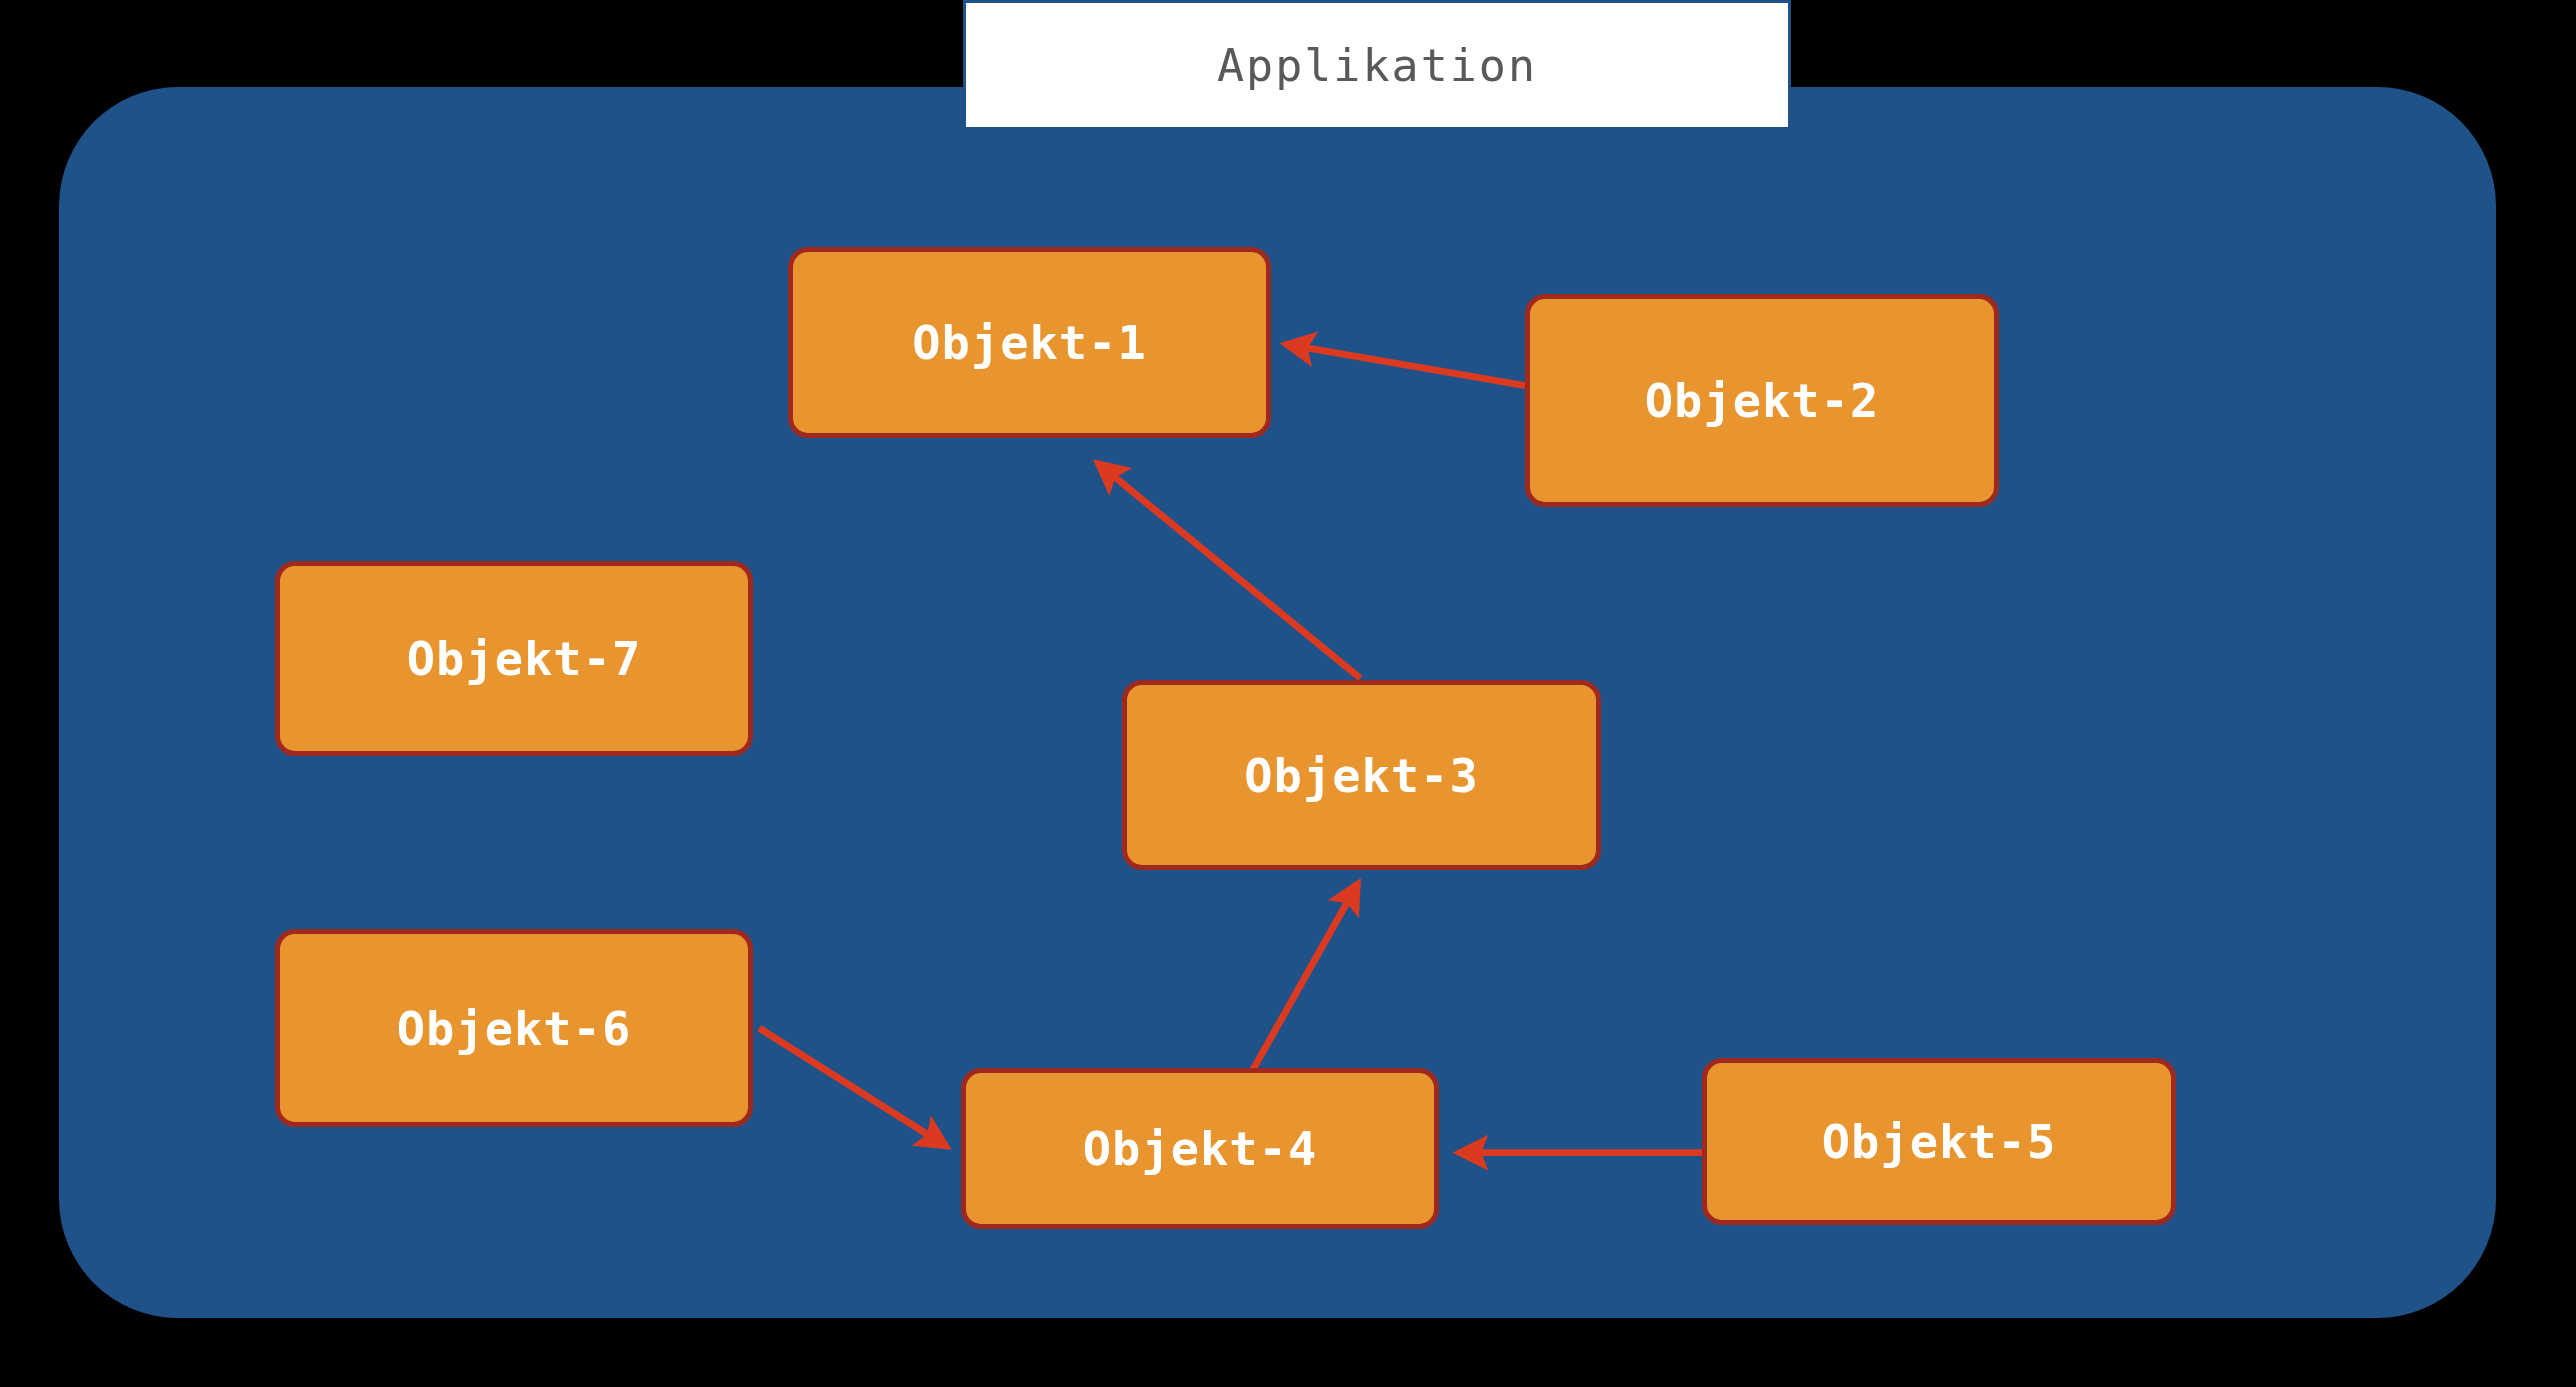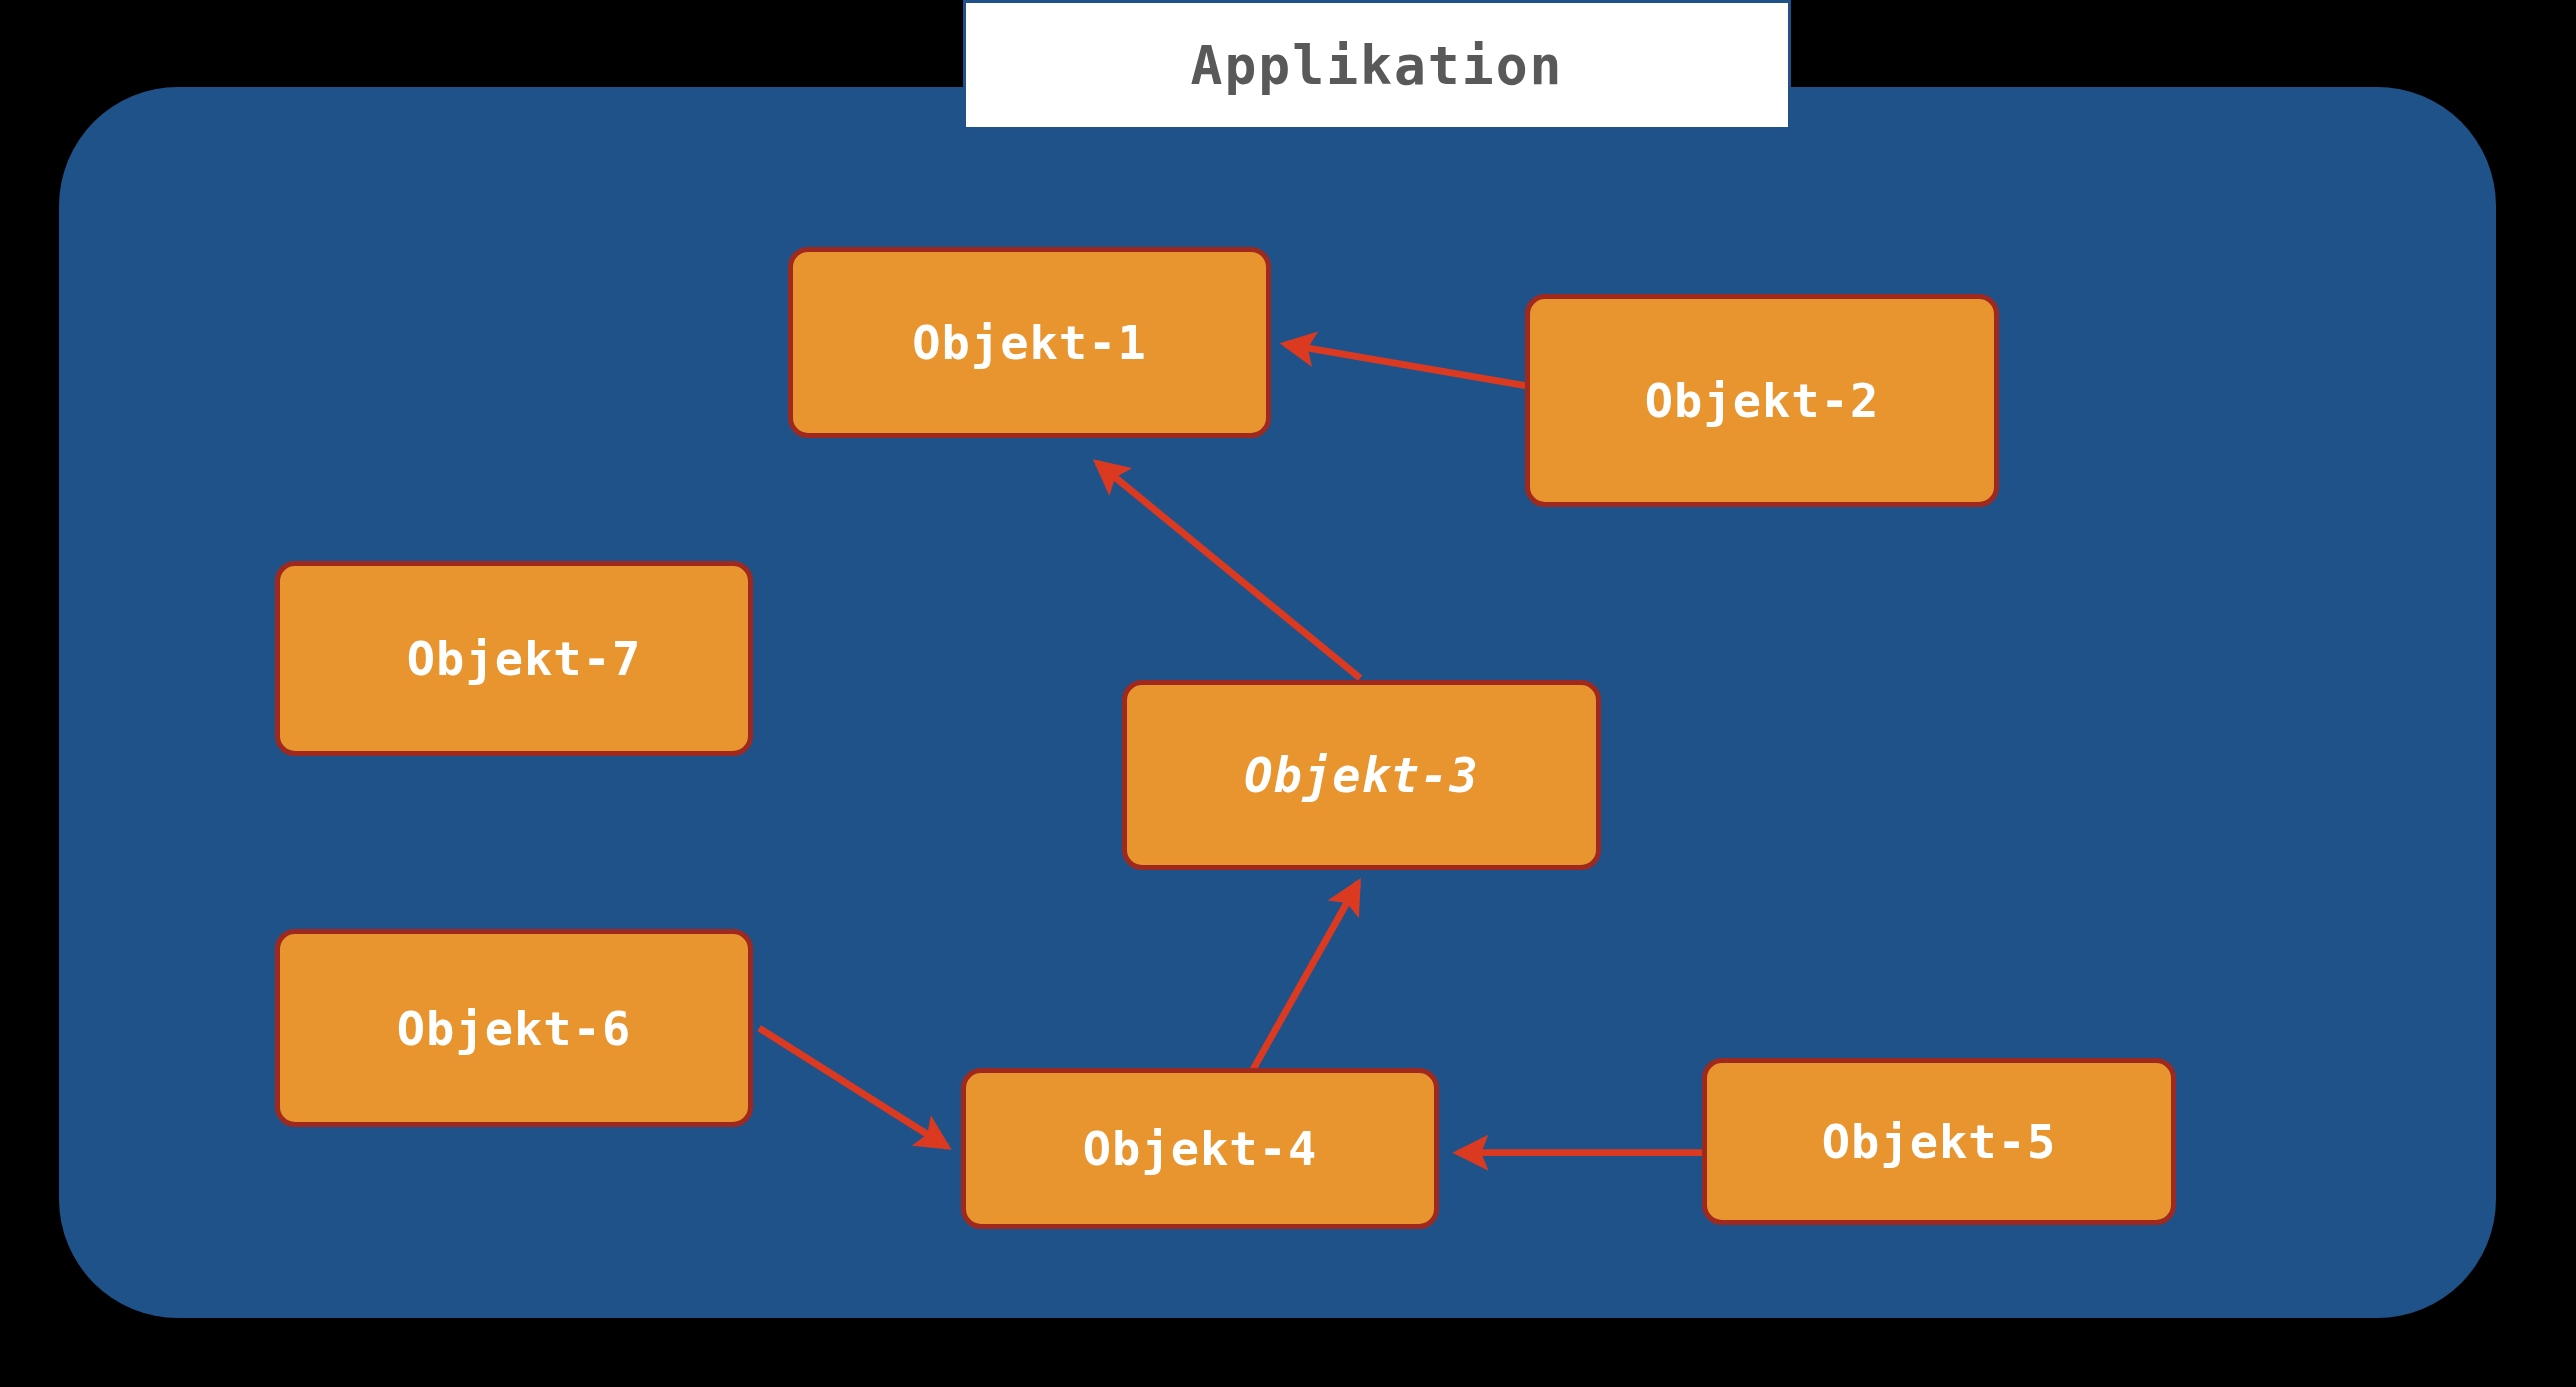--- a/index.html
+++ b/index.html
@@ -44,22 +44,22 @@
     background: #FFFFFF;
     border: 3px solid #20528A;
     box-sizing: border-box;
     display: flex;
     align-items: center;
     justify-content: center;
     z-index: 40;
   }
   #app-title-text {
     font-family: "DejaVu Sans Mono", "Liberation Mono", monospace;
-    font-size: 53px;
-    font-weight: bold;
+    font-size: 45px;
+    font-weight: normal;
     color: #595959;
     letter-spacing: 2px;
     white-space: nowrap;
   }
 
   
   #edges-layer {
     position: absolute;
     left: 0;
     top: 0;
@@ -86,21 +86,21 @@
     font-size: 47px;
     font-weight: bold;
     color: #FFFFFF;
     white-space: nowrap;
     letter-spacing: 1px;
   }
 
   
   #node-objekt-1 { left: 788px;  top: 247px;  width: 483px; height: 191px; }
   #node-objekt-2 { left: 1525px; top: 294px;  width: 474px; height: 213px; }
-  #node-objekt-3 { left: 1122px; top: 680px;  width: 479px; height: 190px; font-style: italic; }
+  #node-objekt-3 { left: 1122px; top: 680px;  width: 479px; height: 190px; }
   #node-objekt-4 { left: 961px;  top: 1068px; width: 478px; height: 161px; }
   #node-objekt-5 { left: 1702px; top: 1058px; width: 474px; height: 167px; }
   #node-objekt-6 { left: 275px;  top: 929px;  width: 478px; height: 198px; }
   #node-objekt-7 { left: 275px;  top: 561px;  width: 478px; height: 195px; padding-left: 20px; }
 </style>
 </head>
 <body>
 
 <div id="stage">
 

